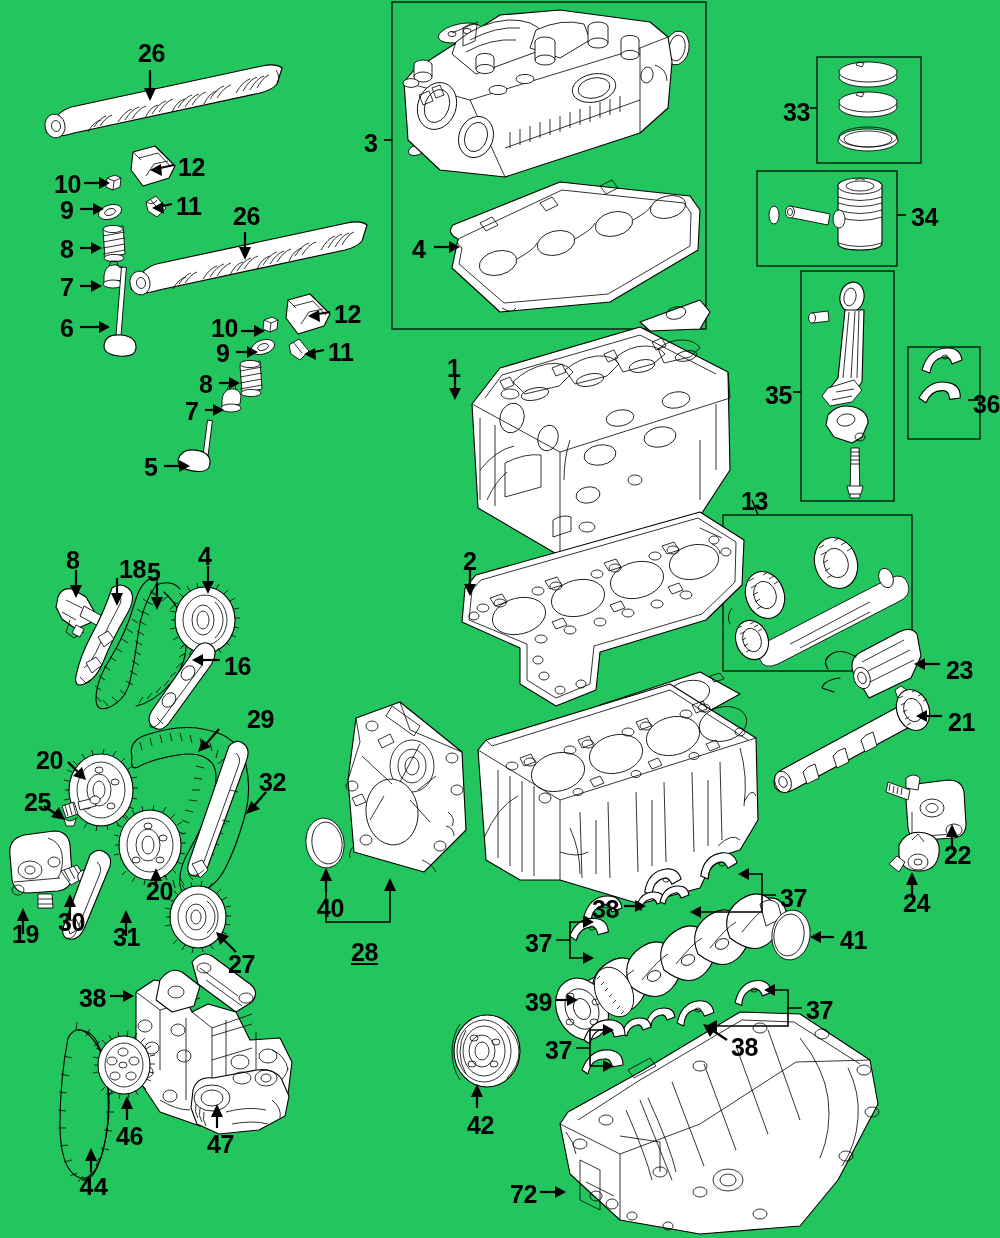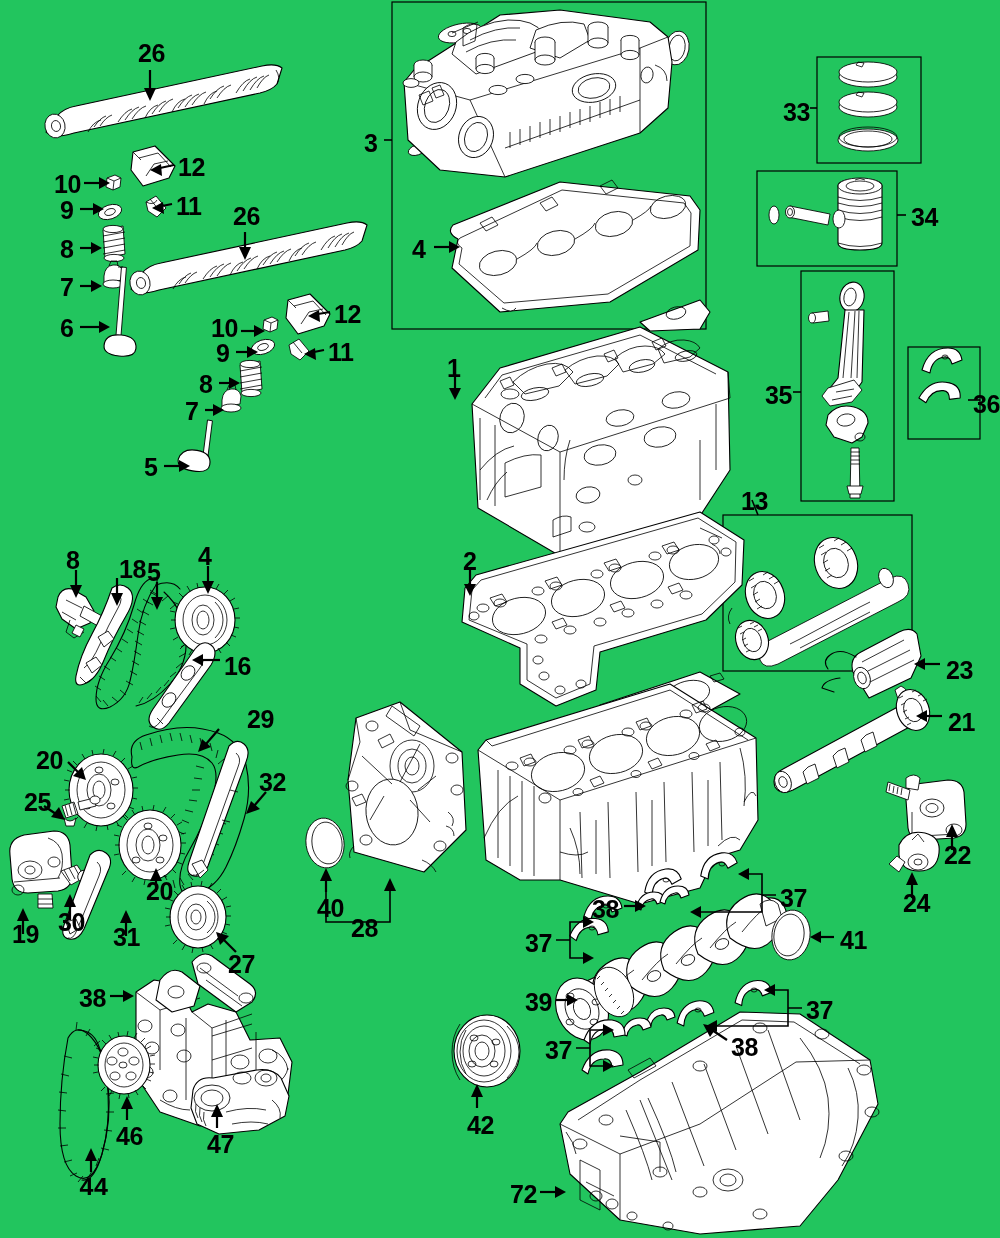--- a/index.html
+++ b/index.html
@@ -1019,21 +1019,21 @@
       <div class="callout" style="left: 214px; top: 707px; margin-left: 33px;">29</div>
       <div class="callout" style="left: 36px; top: 748px;">20</div>
       <div class="callout" style="left: 259px; top: 770px;">32</div>
       <div class="callout" style="left: 24px; top: 790px;">25</div>
       <div class="callout" style="left: 146px; top: 879px;">20</div>
       <div class="callout" style="left: 12px; top: 922px;">19</div>
       <div class="callout" style="left: 58px; top: 910px;">30</div>
       <div class="callout" style="left: 113px; top: 925px;">31</div>
       <div class="callout" style="left: 228px; top: 952px;">27</div>
       <div class="callout" style="left: 317px; top: 896px;">40</div>
-      <div class="callout" style="left: 351px; top: 916px;">28</div>
+      <div class="callout" style="left: 351px; top: 940px; text-decoration: underline;">28</div>
       <div class="callout" style="left: 79px; top: 986px;">38</div>
       <div class="callout" style="left: 116px; top: 1124px;">46</div>
       <div class="callout" style="left: 79px; top: 1176px; font-family: Liberation Mono, monospace;">44</div>
       <div class="callout" style="left: 207px; top: 1132px;">47</div>
       <div class="callout" style="left: 592px; top: 897px;">38</div>
       <div class="callout" style="left: 780px; top: 886px;">37</div>
       <div class="callout" style="left: 525px; top: 931px;">37</div>
       <div class="callout" style="left: 840px; top: 928px;">41</div>
       <div class="callout" style="left: 525px; top: 990px;">39</div>
       <div class="callout" style="left: 806px; top: 998px;">37</div>

